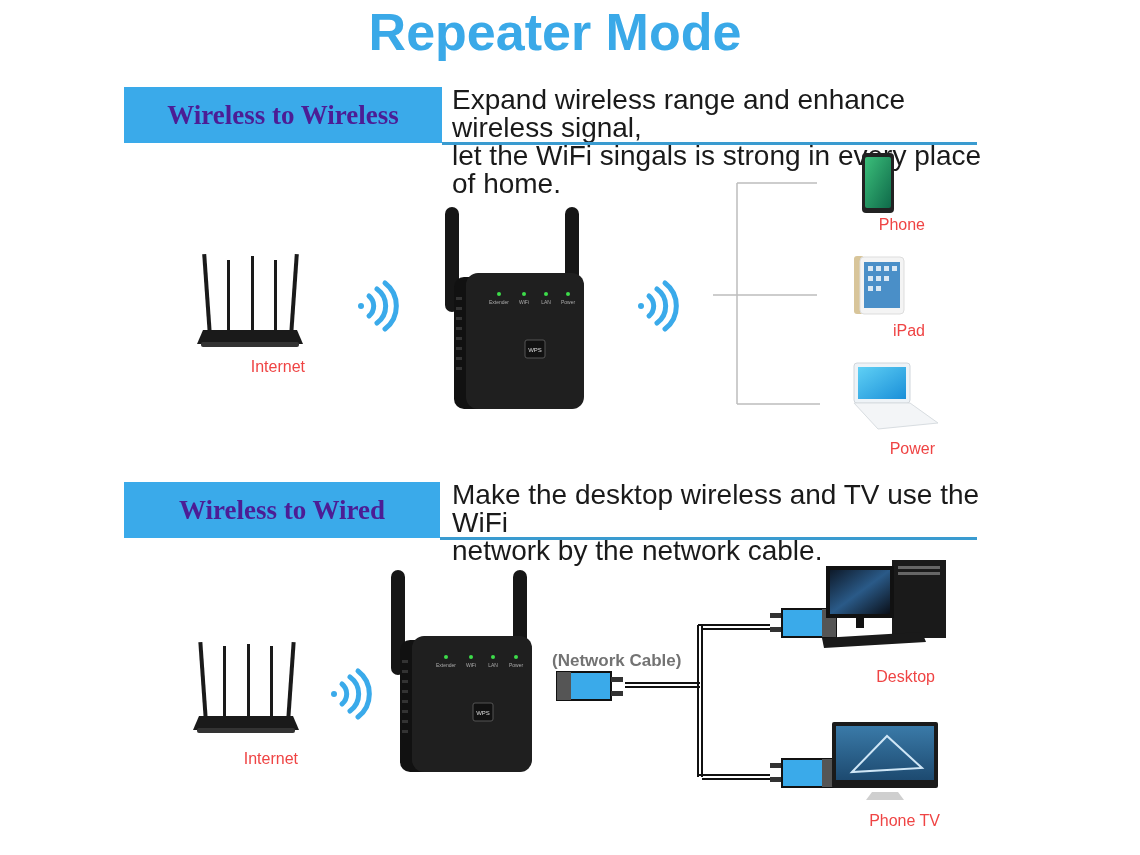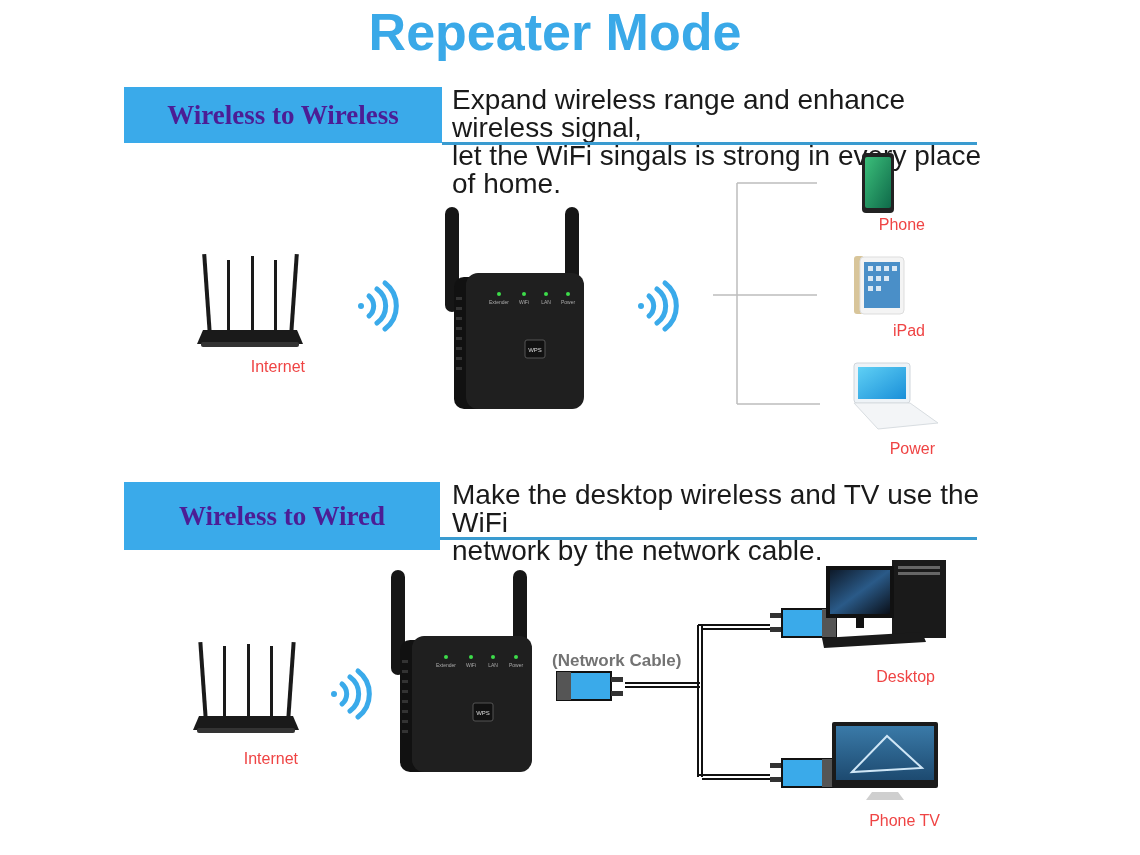--- a/index.html
+++ b/index.html
@@ -132,21 +132,21 @@
       <linearGradient id="lg" x1="0" y1="0" x2="1" y2="1">
         <stop offset="0" stop-color="#5fd0f5"></stop>
         <stop offset="1" stop-color="#1a8fd8"></stop>
       </linearGradient>
     </defs>
   <rect x="10" y="4" width="48" height="32" fill="url(#lg)"></rect>
   <path d="M6 40 L62 40 L90 60 L30 66 Z" fill="#f3f5f7" stroke="#d8dde1"></path>
 </svg>
 <div class="abs label" style="left:845px;top:440px;width:90px;">Power</div>
 
-<div class="abs sec-banner" style="left:124px;top:482px;width:316px;height:68px;text-align:center;">Wireless to Wired</div>
+<div class="abs sec-banner" style="left:124px;top:482px;width:316px;height:56px;text-align:center;">Wireless to Wired</div>
 <div class="abs sec-desc" style="left:452px;top:481px;width:540px;">
   <div>Make the desktop wireless and TV use the WiFi</div>
   <div>network by the network cable.</div>
 </div>
 <div class="abs sec-rule" style="left:440px;top:537px;width:537px;"></div>
 
 <svg class="abs" style="left:193px;top:640px;" width="110" height="105">
   <g fill="#1a1a1a">
     <rect x="8" y="2" width="4" height="78" transform="rotate(-4 10 40)"></rect>
     <rect x="30" y="6" width="3" height="74"></rect>

